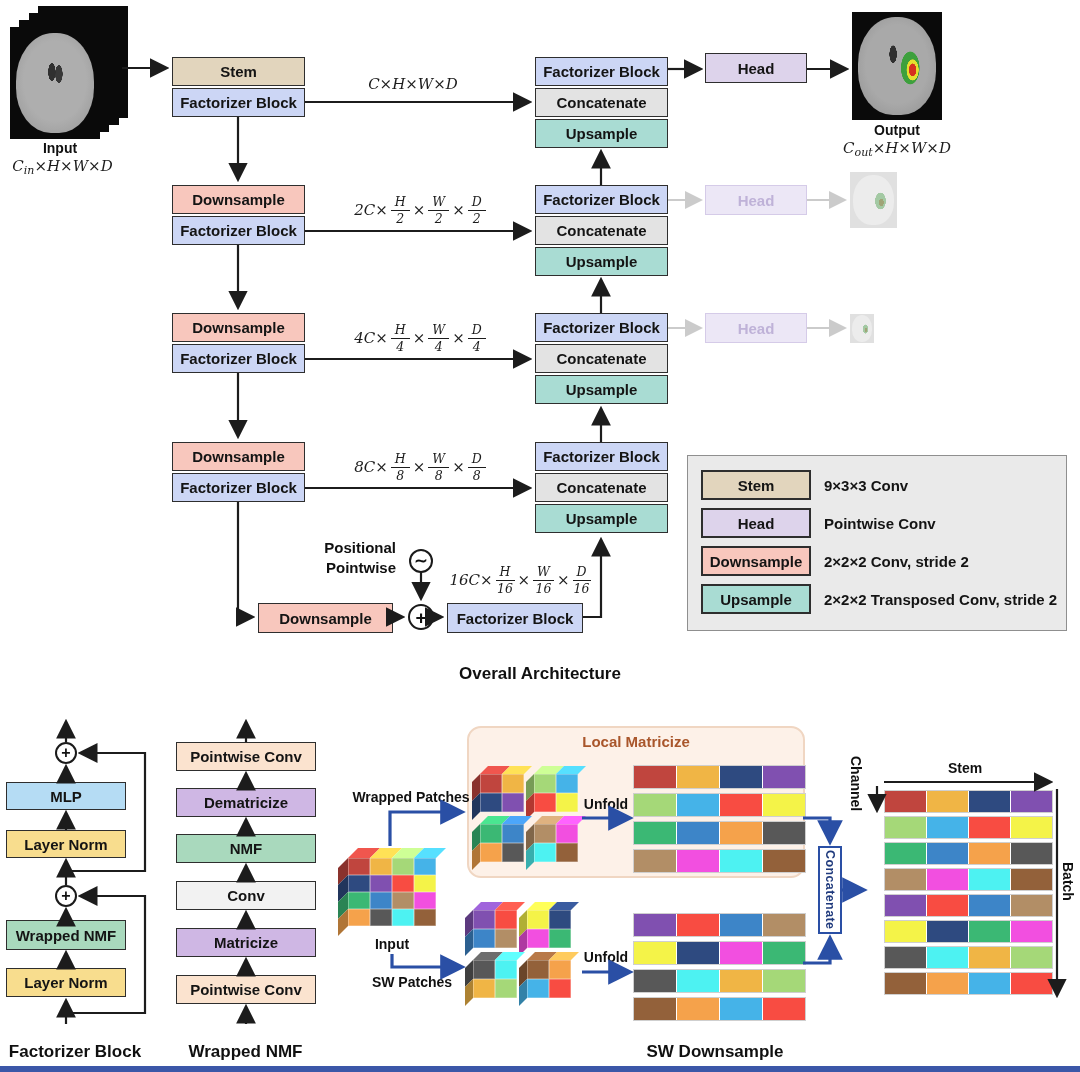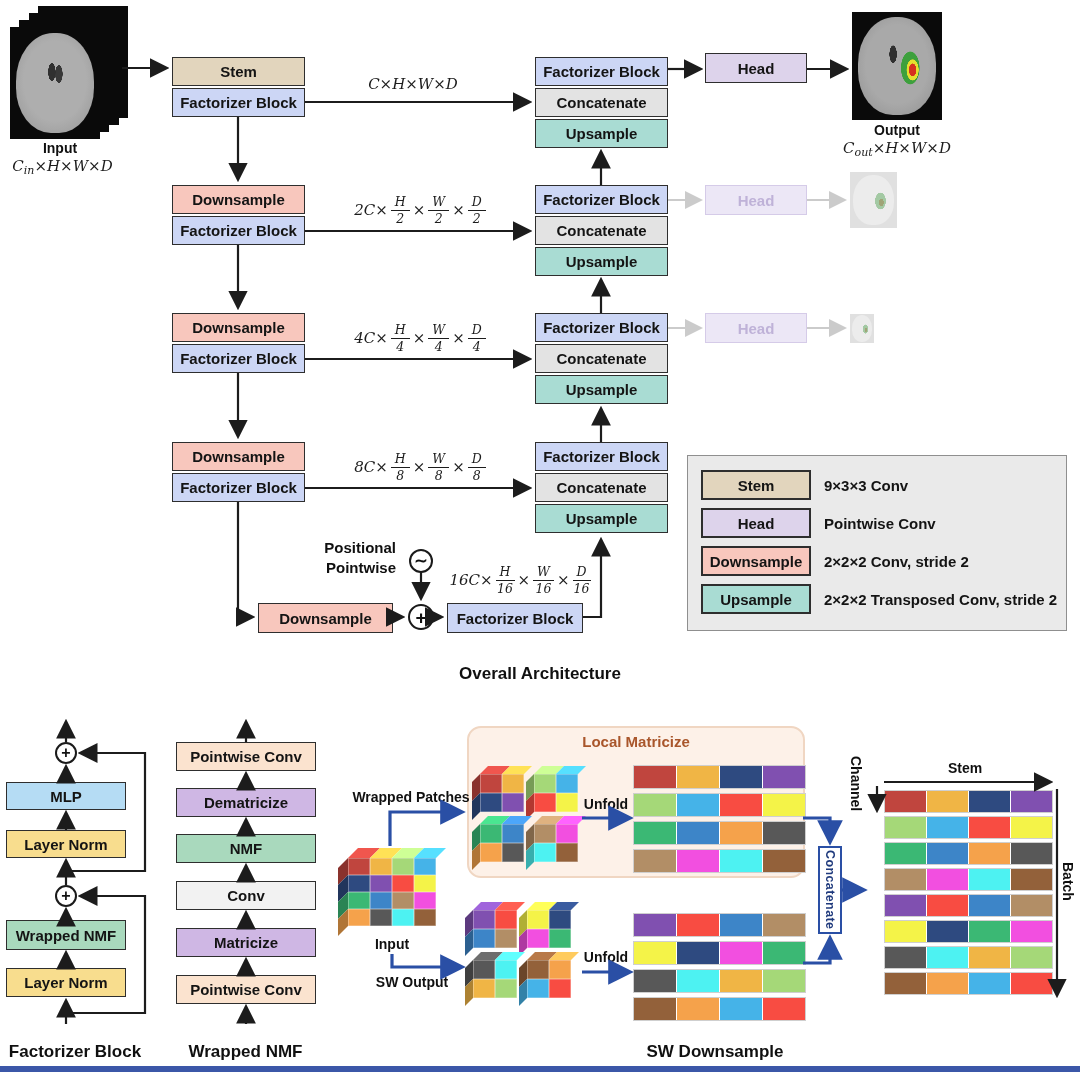--- a/index.html
+++ b/index.html
@@ -229,21 +229,21 @@
   <div class="blk" style="left: 176px; top: 834px; width: 140px; height: 29px; background: rgb(169, 217, 189);">NMF</div>
   <div class="blk" style="left: 176px; top: 881px; width: 140px; height: 29px; background: rgb(242, 242, 242);">Conv</div>
   <div class="blk" style="left: 176px; top: 928px; width: 140px; height: 29px; background: rgb(207, 183, 228);">Matricize</div>
   <div class="blk" style="left: 176px; top: 975px; width: 140px; height: 29px; background: rgb(251, 227, 207);">Pointwise Conv</div>
   <div class="cap" style="left:163px;top:1042px;width:165px;">Wrapped NMF</div>
 
   <div class="roundbox" style="left: 467px; top: 726px; width: 338px; height: 152px; border-width: 2px; border-style: solid; background: rgb(253, 241, 232); border-color: rgb(240, 214, 194);"></div>
   <div class="lbl" style="left: 467px; top: 733px; width: 338px; font-size: 15px; color: rgb(169, 86, 43);">Local Matricize</div>
 
   <div class="lbl" style="left:352px;top:789px;width:118px;">Wrapped Patches</div>
-  <div class="lbl" style="left:358px;top:974px;width:108px;">SW Output</div>
+  <div class="lbl" style="left:358px;top:974px;width:108px;">SW Patches</div>
   <div class="lbl" style="left:340px;top:936px;width:104px;">Input</div>
   <div class="lbl" style="left:576px;top:796px;width:60px;">Unfold</div>
   <div class="lbl" style="left:576px;top:949px;width:60px;">Unfold</div>
 
   <div class="cube" style="left: 338px; top: 848px; width: 108px; height: 88px;">
       <div class="cface" style="left: 10px; top: 0px; width: 32px; height: 10px; background: rgb(192, 69, 62); filter: brightness(1.25); clip-path: polygon(10px 0px, 100% 0px, 22px 100%, 0px 100%);"></div>
       <div class="cface" style="left: 32px; top: 0px; width: 32px; height: 10px; background: rgb(240, 181, 69); filter: brightness(1.25); clip-path: polygon(10px 0px, 100% 0px, 22px 100%, 0px 100%);"></div>
       <div class="cface" style="left: 54px; top: 0px; width: 32px; height: 10px; background: rgb(165, 216, 120); filter: brightness(1.25); clip-path: polygon(10px 0px, 100% 0px, 22px 100%, 0px 100%);"></div>
       <div class="cface" style="left: 76px; top: 0px; width: 32px; height: 10px; background: rgb(69, 179, 232); filter: brightness(1.25); clip-path: polygon(10px 0px, 100% 0px, 22px 100%, 0px 100%);"></div>
       <div class="cface" style="left: 0px; top: 10px; width: 10px; height: 27px; background: rgb(192, 69, 62); filter: brightness(0.72); clip-path: polygon(100% 0px, 100% 17px, 0px 100%, 0px 10px);"></div>

